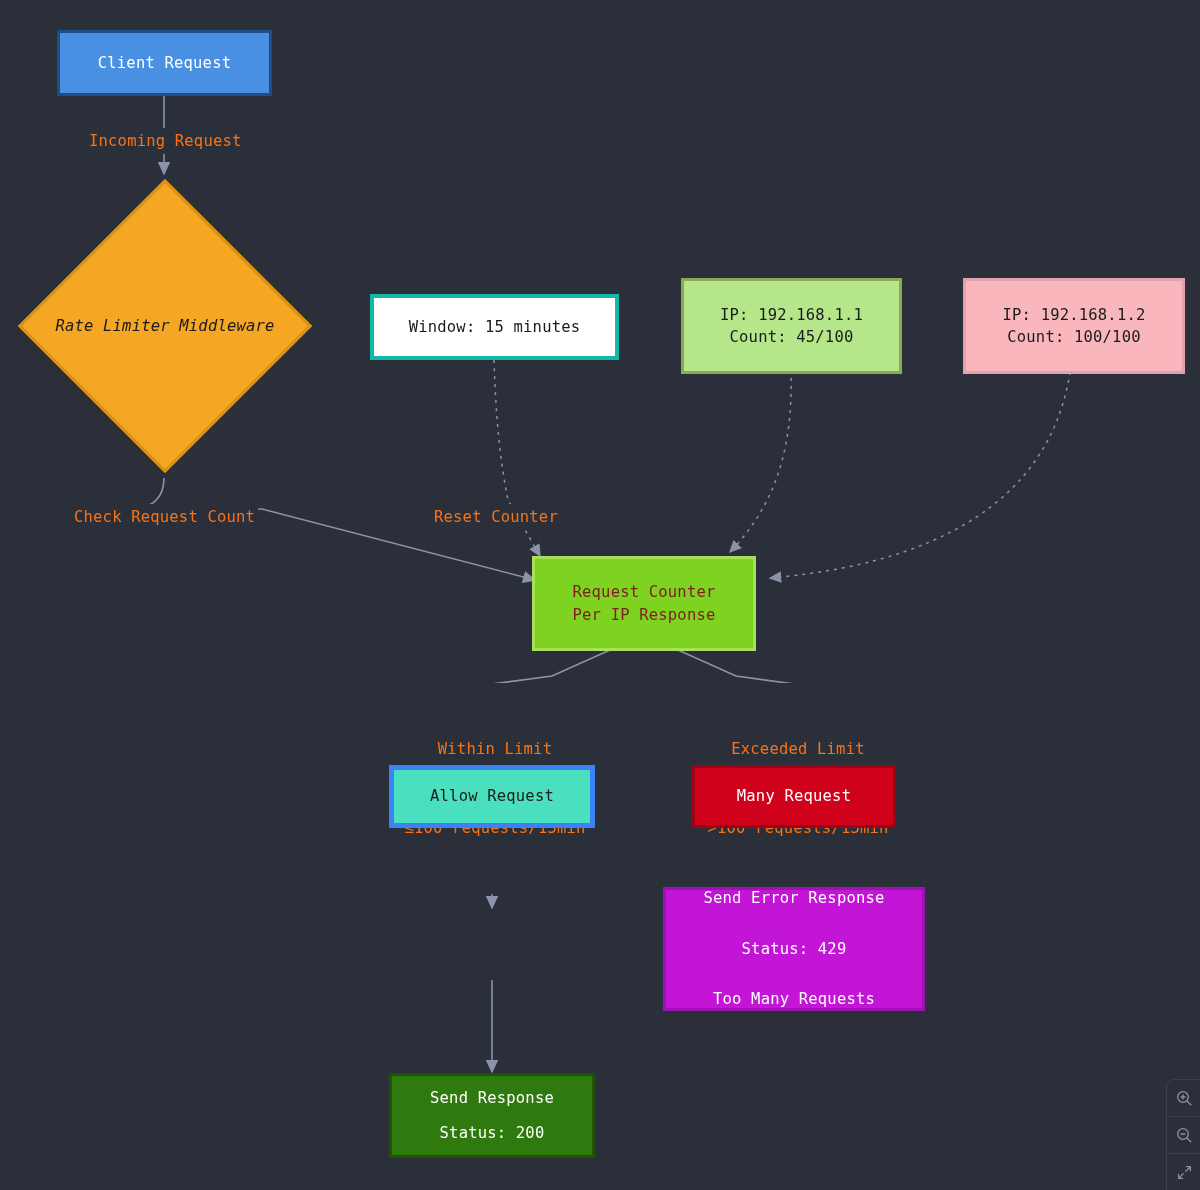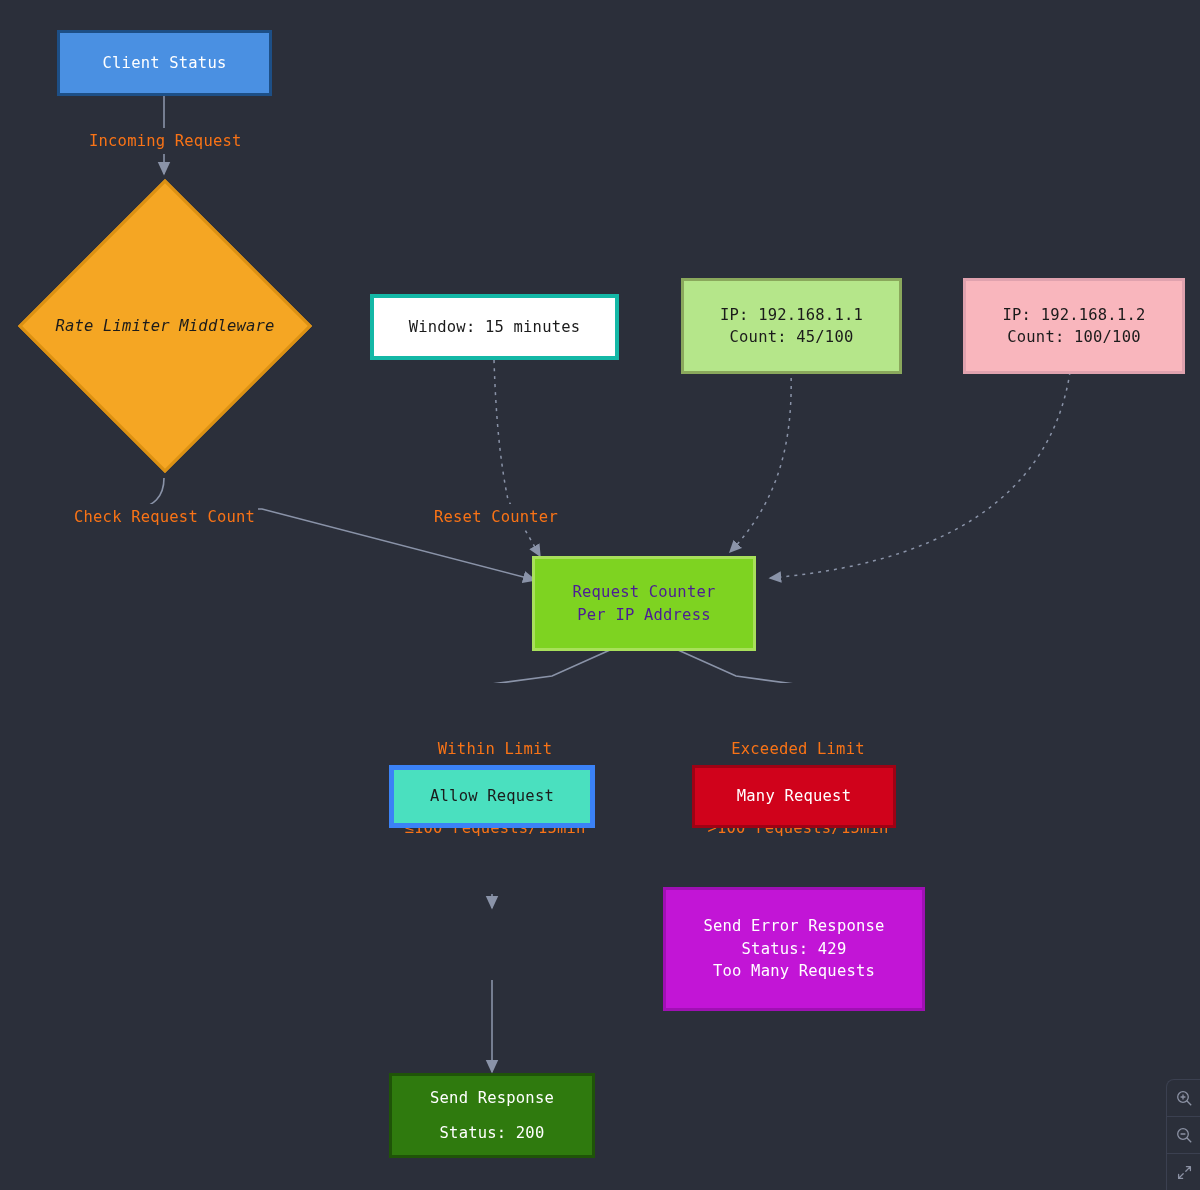--- a/index.html
+++ b/index.html
@@ -77,21 +77,21 @@
     text-align: center;
   }
   .n-ip-full {
     background: #f9b6bd;
     border: 3px solid #e0a2ae;
     color: #1b1b1b;
   }
   .n-counter {
     background: #7ed321;
     border: 3px solid #a8e05a;
-    color: #4c1d95;
+    color: #7f1d1d;
   }
   .n-allow {
     background: #4ae0bf;
     border: 5px solid #3b82f6;
     color: #1b1b1b;
   }
   .n-block {
     background: #d0021b;
     border: 3px solid #9e0214;
     color: #ffffff;
@@ -214,21 +214,21 @@
     <div>Within Limit</div>
     <div>≤100 requests/15min</div>
   </div>
 
   <div class="edge-label" style="left:700px; top:683px; width:190px;">
     <div>Exceeded Limit</div>
     <div>&gt;100 requests/15min</div>
   </div>
 
   <div class="node n-client" style="left:57px; top:30px; width:215px; height:66px;">
-    <span class="line">Client Status</span>
+    <span class="line">Client Request</span>
   </div>
 
   <div class="node n-diamond" style="left:18px; top:174px; width:294px; height:304px;font-style:italic;">
     <div class="dia-shape"></div>
     <span class="line dia-text">Rate Limiter Middleware</span>
   </div>
 
   <div class="node n-window" style="left:370px; top:294px; width:249px; height:66px;">
     <span class="line">Window: 15 minutes</span>
   </div>
@@ -238,33 +238,33 @@
     <span class="line">Count: 45/100</span>
   </div>
 
   <div class="node n-ip-full" style="left:963px; top:278px; width:222px; height:96px;">
     <span class="line">IP: 192.168.1.2</span>
     <span class="line">Count: 100/100</span>
   </div>
 
   <div class="node n-counter" style="left:532px; top:556px; width:224px; height:95px;">
     <span class="line">Request Counter</span>
-    <span class="line">Per IP Address</span>
+    <span class="line">Per IP Response</span>
   </div>
 
   <div class="node n-allow" style="left:389px; top:765px; width:206px; height:63px;">
     <span class="line">Allow Request</span>
   </div>
 
   <div class="node n-block" style="left:692px; top:765px; width:204px; height:63px;">
     <span class="line">Many Request</span>
   </div>
 
 
-  <div class="node n-error" style="left:663px; top:887px; width:262px; height:124px;">
+  <div class="node n-error" style="left:663px; top:887px; width:262px; height:124px;gap:28px;">
     <span class="line">Send Error Response</span>
     <span class="line">Status: 429</span>
     <span class="line">Too Many Requests</span>
   </div>
 
   <div class="node n-ok" style="left:389px; top:1073px; width:206px; height:85px;gap:12px;">
     <span class="line">Send Response</span>
     <span class="line">Status: 200</span>
   </div>
 

